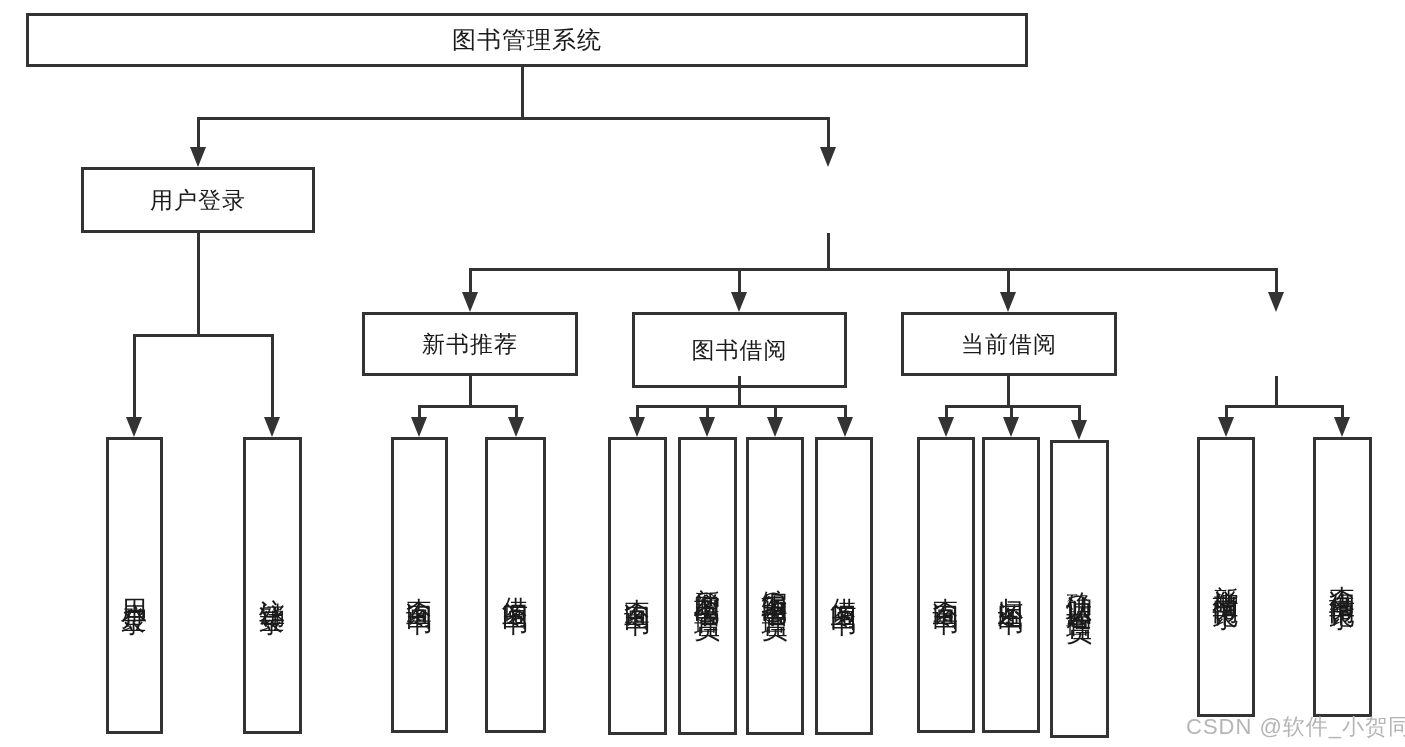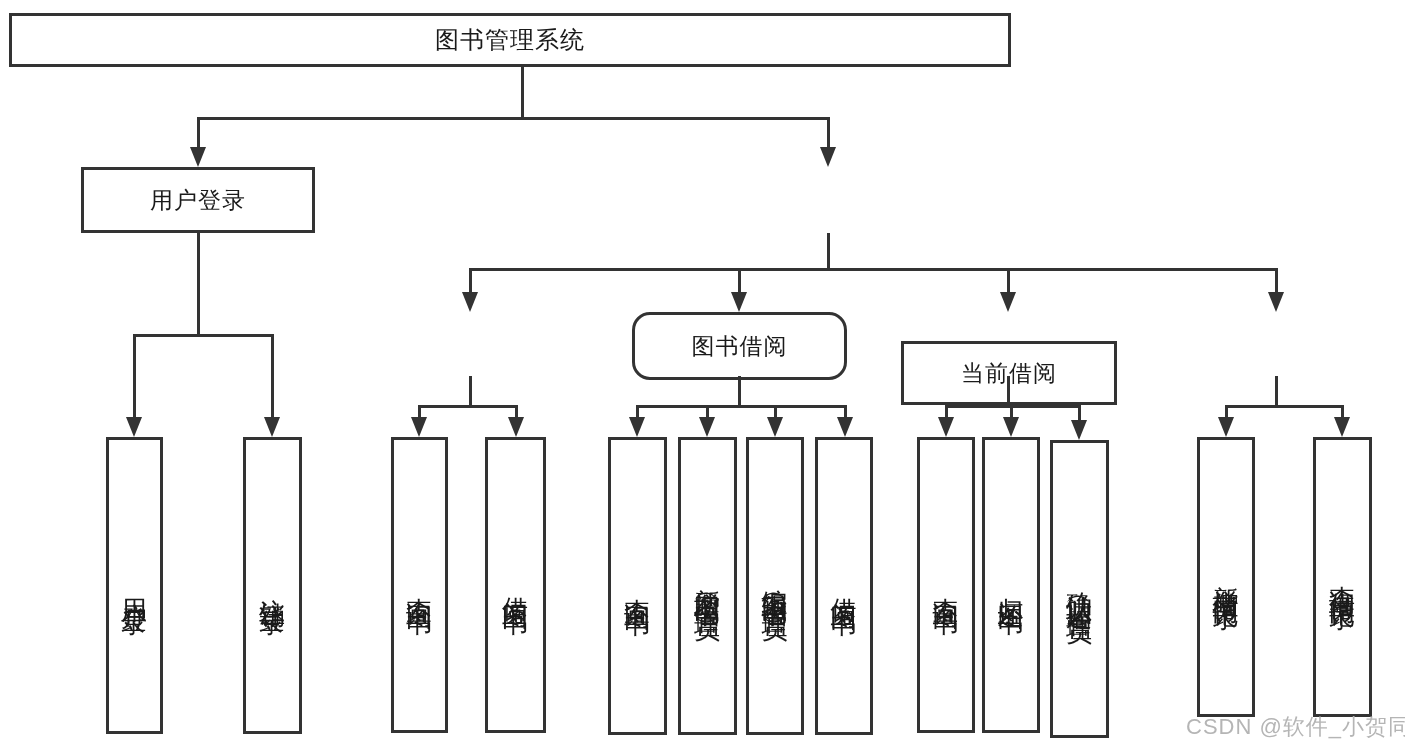--- a/index.html
+++ b/index.html
@@ -29,21 +29,21 @@
   .watermark{
     position:absolute;left:1186px;top:712px;font-size:22px;color:#b5b5b5;
     letter-spacing:1px;white-space:nowrap;
   }
 </style>
 </head>
 <body>
 
 <div class="stage">
 
-  <div class="hbox rootbox" style="left:9px;top:13px;width:1002px;height:54px;text-align:center;">图书管理系统</div>
+  <div class="hbox rootbox" style="left:26px;top:13px;width:1002px;height:54px;text-align:center;">图书管理系统</div>
 
   <div class="vline" style="left:521px;top:67px;height:52px;"></div>
   <div class="hline" style="left:197px;top:117px;width:633px;"></div>
   <div class="vline" style="left:197px;top:117px;height:33px;"></div>
   <div class="arrow" style="left:190px;top:147px;"></div>
   <div class="vline" style="left:827px;top:117px;height:33px;"></div>
   <div class="arrow" style="left:820px;top:147px;"></div>
 
   <div class="hbox" style="left:81px;top:167px;width:234px;height:66px;">用户登录</div>
 
@@ -58,22 +58,23 @@
   <div class="hline" style="left:469px;top:268px;width:809px;"></div>
   <div class="vline" style="left:469px;top:268px;height:25px;"></div>
   <div class="arrow" style="left:462px;top:292px;"></div>
   <div class="vline" style="left:738px;top:268px;height:25px;"></div>
   <div class="arrow" style="left:731px;top:292px;"></div>
   <div class="vline" style="left:1007px;top:268px;height:25px;"></div>
   <div class="arrow" style="left:1000px;top:292px;"></div>
   <div class="vline" style="left:1275px;top:268px;height:25px;"></div>
   <div class="arrow" style="left:1268px;top:292px;"></div>
 
-  <div class="hbox" style="left:632px;top:312px;width:215px;height:68px;border-radius:18px;">图书借阅</div>
-  <div class="hbox" style="left:901px;top:312px;width:216px;height:64px;margin-top:29px;">当前借阅</div>
+  <div class="hbox" style="left:362px;top:312px;width:216px;height:64px;">新书推荐</div>
+  <div class="hbox" style="left:632px;top:312px;width:215px;height:76px;">图书借阅</div>
+  <div class="hbox" style="left:901px;top:312px;width:216px;height:64px;">当前借阅</div>
 
   <div class="vline" style="left:469px;top:376px;height:32px;"></div>
   <div class="hline" style="left:418px;top:405px;width:100px;"></div>
   <div class="vline" style="left:418px;top:405px;height:14px;"></div>
   <div class="arrow" style="left:411px;top:417px;"></div>
   <div class="vline" style="left:515px;top:405px;height:14px;"></div>
   <div class="arrow" style="left:508px;top:417px;"></div>
 
   <div class="vline" style="left:738px;top:376px;height:32px;"></div>
   <div class="hline" style="left:636px;top:405px;width:211px;"></div>

